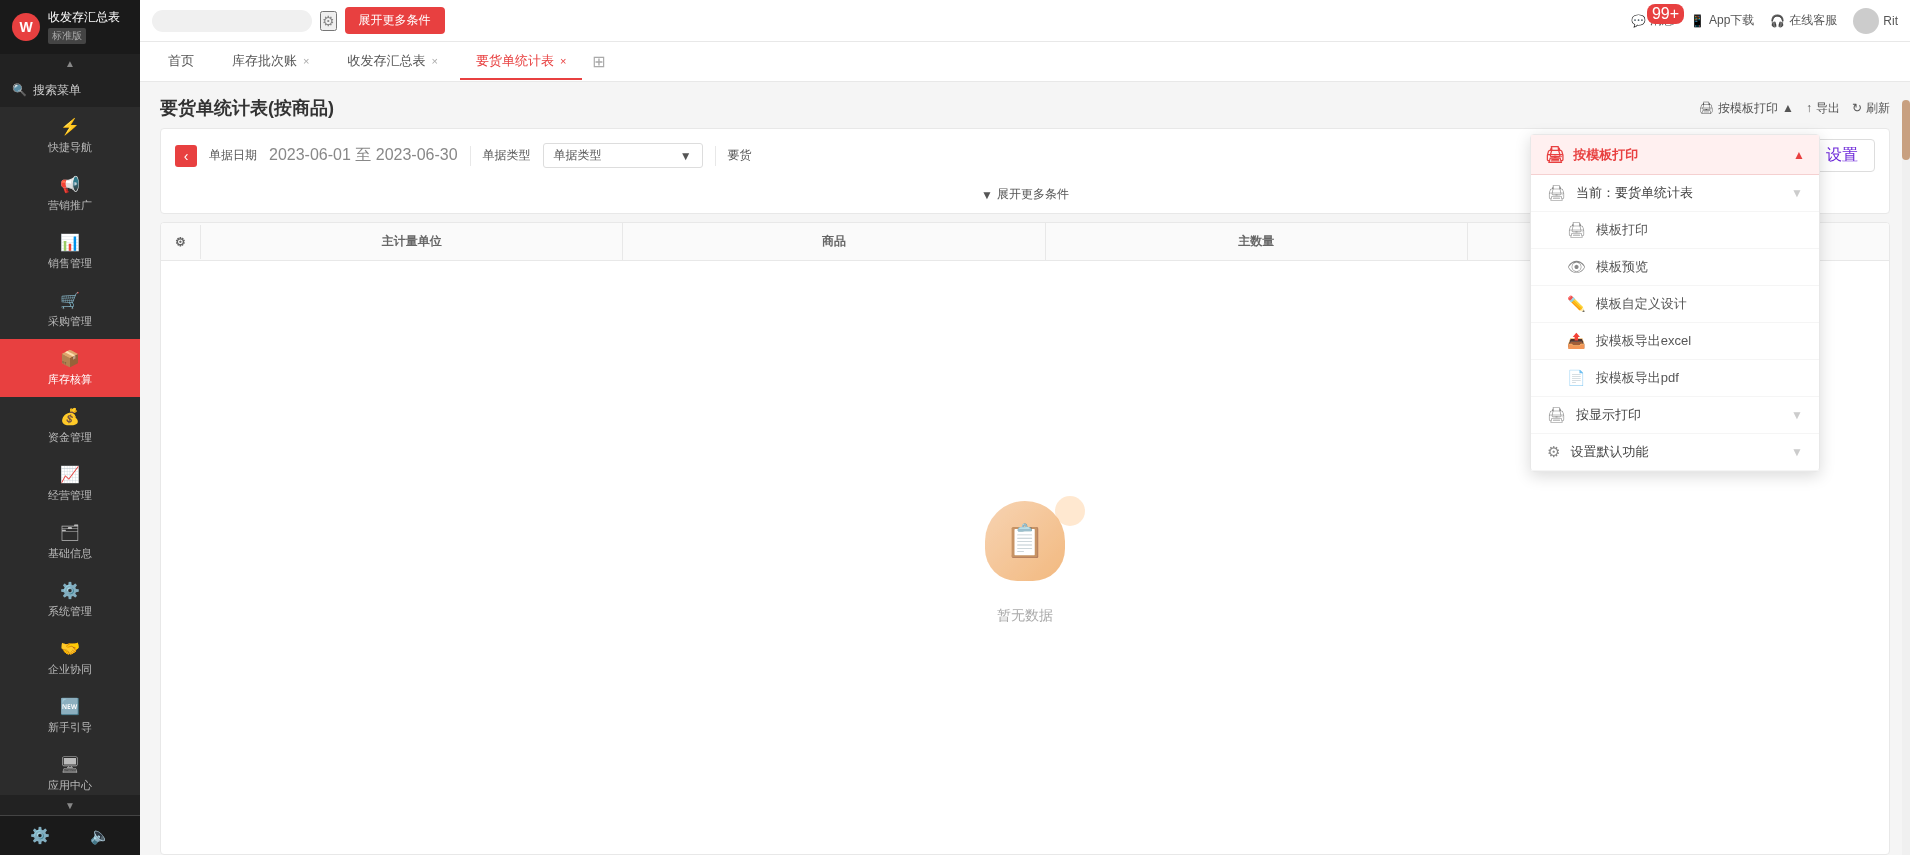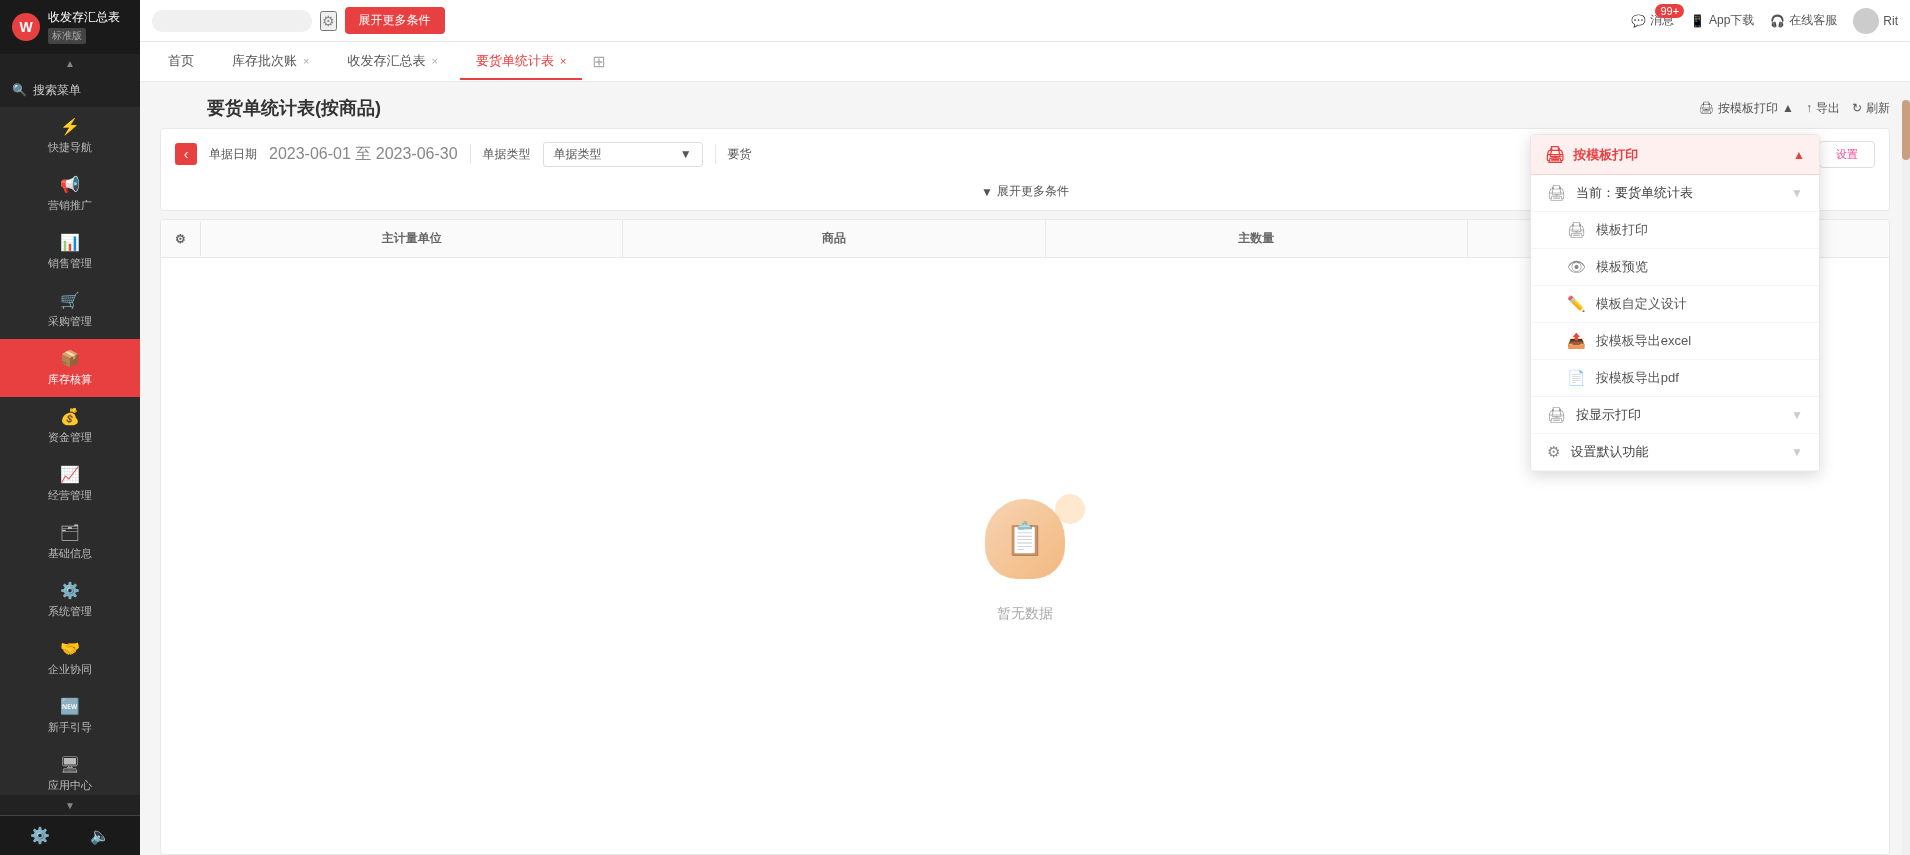--- a/index.html
+++ b/index.html
@@ -90,21 +90,21 @@
     }
     .topbar-gear { color: #888; font-size: 14px; cursor: pointer; }
     .btn-trial {
       background: #e84040; color: #fff; border: none;
       padding: 5px 14px; border-radius: 4px; font-size: 12px; cursor: pointer;
     }
     .topbar-right { display: flex; align-items: center; gap: 16px; }
     .topbar-right-item { display: flex; align-items: center; gap: 4px; font-size: 12px; color: #555; cursor: pointer; position: relative; }
     .badge {
       background: #e84040; color: #fff; border-radius: 8px;
-      padding: 1px 5px; font-size: 11px; position: absolute; top: -8px; right: -10px;
+      padding: 1px 5px; font-size: 16px; position: absolute; top: -8px; right: -10px;
     }
     .avatar { width: 26px; height: 26px; border-radius: 50%; background: #ccc; }
 
     
     .tabbar {
       height: 40px; background: #fff;
       display: flex; align-items: center;
       border-bottom: 1px solid #e8e8e8;
       padding: 0 12px;
       gap: 6px;
@@ -115,21 +115,21 @@
       white-space: nowrap;
     }
     .tab.active { color: #e84040; border-bottom: 2px solid #e84040; }
     .tab-close { font-size: 11px; color: #aaa; cursor: pointer; }
 
     
     .page-header {
       padding: 14px 20px 8px;
       display: flex; align-items: center; justify-content: space-between;
     }
-    .page-title { font-size: 18px; font-weight: bold; color: #333; margin-left: 47px; }
+    .page-title { font-size: 18px; font-weight: bold; color: #333; }
     .page-actions { display: flex; align-items: center; gap: 12px; }
     .btn-action {
       display: flex; align-items: center; gap: 4px;
       font-size: 12px; color: #555; cursor: pointer; background: none; border: none;
     }
 
     
     .filter-bar {
       background: #fff; margin: 0 20px 8px; border-radius: 4px;
       padding: 10px 14px;
@@ -218,22 +218,22 @@
       cursor: pointer; border-bottom: 1px solid #f5f5f5;
     }
     .dropdown-section-left { display: flex; align-items: center; gap: 10px; }
     .dropdown-section-icon { font-size: 15px; color: #888; }
 
     .btn-query {
       background: #e84040; color: #fff; border: none;
       padding: 6px 20px; border-radius: 4px; font-size: 13px; cursor: pointer;
     }
     .btn-settings {
-      background: #fff; color: #ec4899; border: 1px solid #ddd;
-      padding: 5px 16px; border-radius: 4px; font-size: 11px; cursor: pointer;
+      background: #fff; color: #6d28d9; border: 1px solid #ddd;
+      padding: 5px 16px; border-radius: 4px; font-size: 16px; cursor: pointer;
     }
     .action-bar { display: flex; align-items: center; gap: 8px; margin-right: 0; }
 
     .more-dots { font-size: 18px; color: #888; cursor: pointer; letter-spacing: 2px; }
 
     .content-wrapper { flex: 1; display: flex; flex-direction: column; overflow: hidden; background: #f5f5f5; }
     .scrollbar-track {
       position: fixed; right: 0; top: 100px; bottom: 0;
       width: 8px; background: #f0f0f0;
     }

